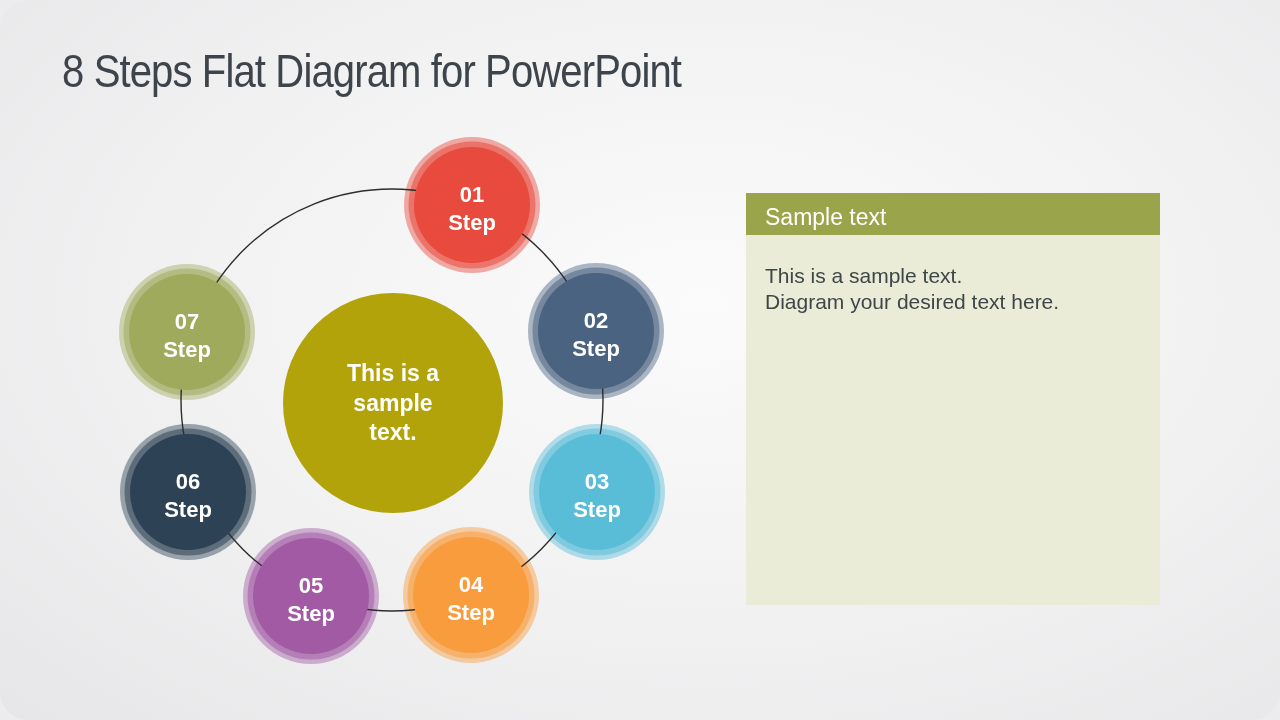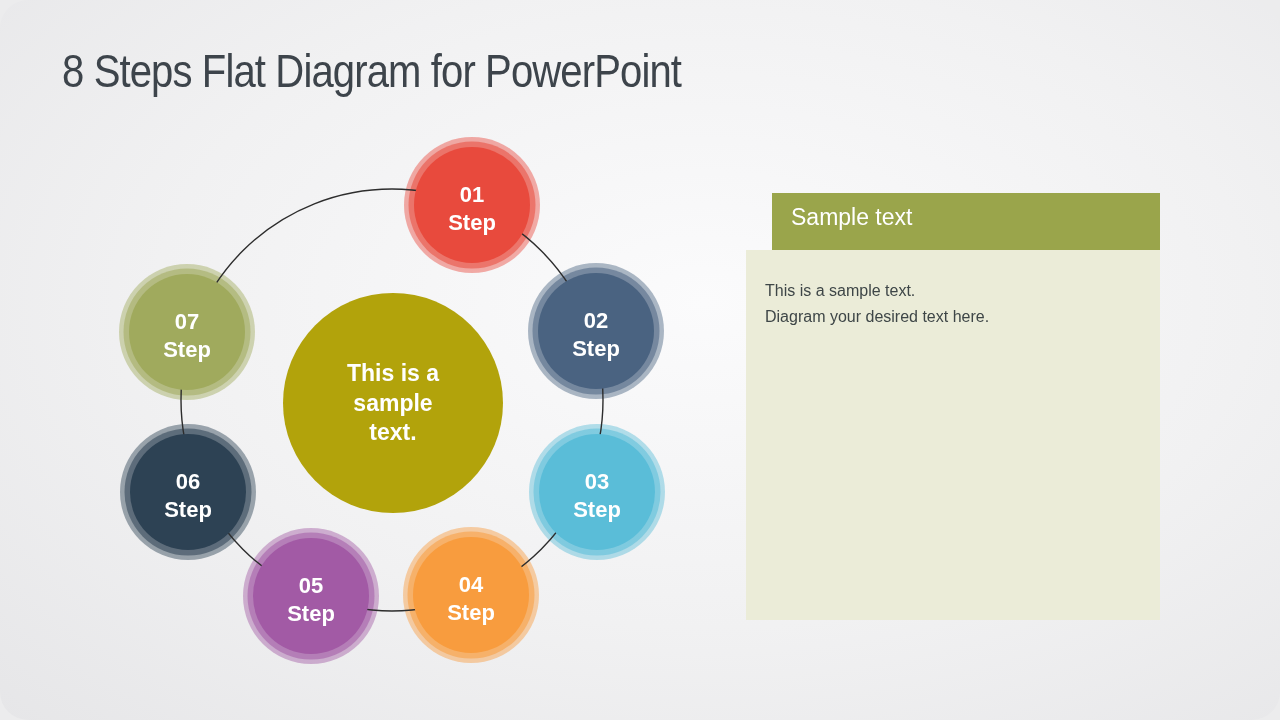--- a/index.html
+++ b/index.html
@@ -25,28 +25,28 @@
     font-size:22px;font-weight:bold;fill:#ffffff;
     text-anchor:middle;
   }
   svg .center-line{
     font-family:"Liberation Sans", sans-serif;
     font-size:23px;font-weight:bold;fill:#ffffff;
     text-anchor:middle;
   }
   .panel{position:absolute;left:746px;top:193px;width:414px;}
   .panel-header{
-    height:57px;line-height:49px;
+    height:42px;line-height:49px;
     padding-left:19px;box-sizing:border-box;
-    font-size:23px;font-weight:400;margin-left:26px;
+    font-size:23px;font-weight:400;
   }
   .panel-body{
     height:370px;box-sizing:border-box;
     padding:28px 18px 0 19px;
-    font-size:16px;line-height:26px;
+    font-size:21px;line-height:26px;
   }
 </style>
 </head>
 <body>
 
 <div class="slide">
 
   <div class="slide-title" style="color: rgb(61, 68, 75);">8 Steps Flat Diagram for PowerPoint</div>
 
   <svg class="diagram" width="1280" height="720" viewBox="0 0 1280 720">

